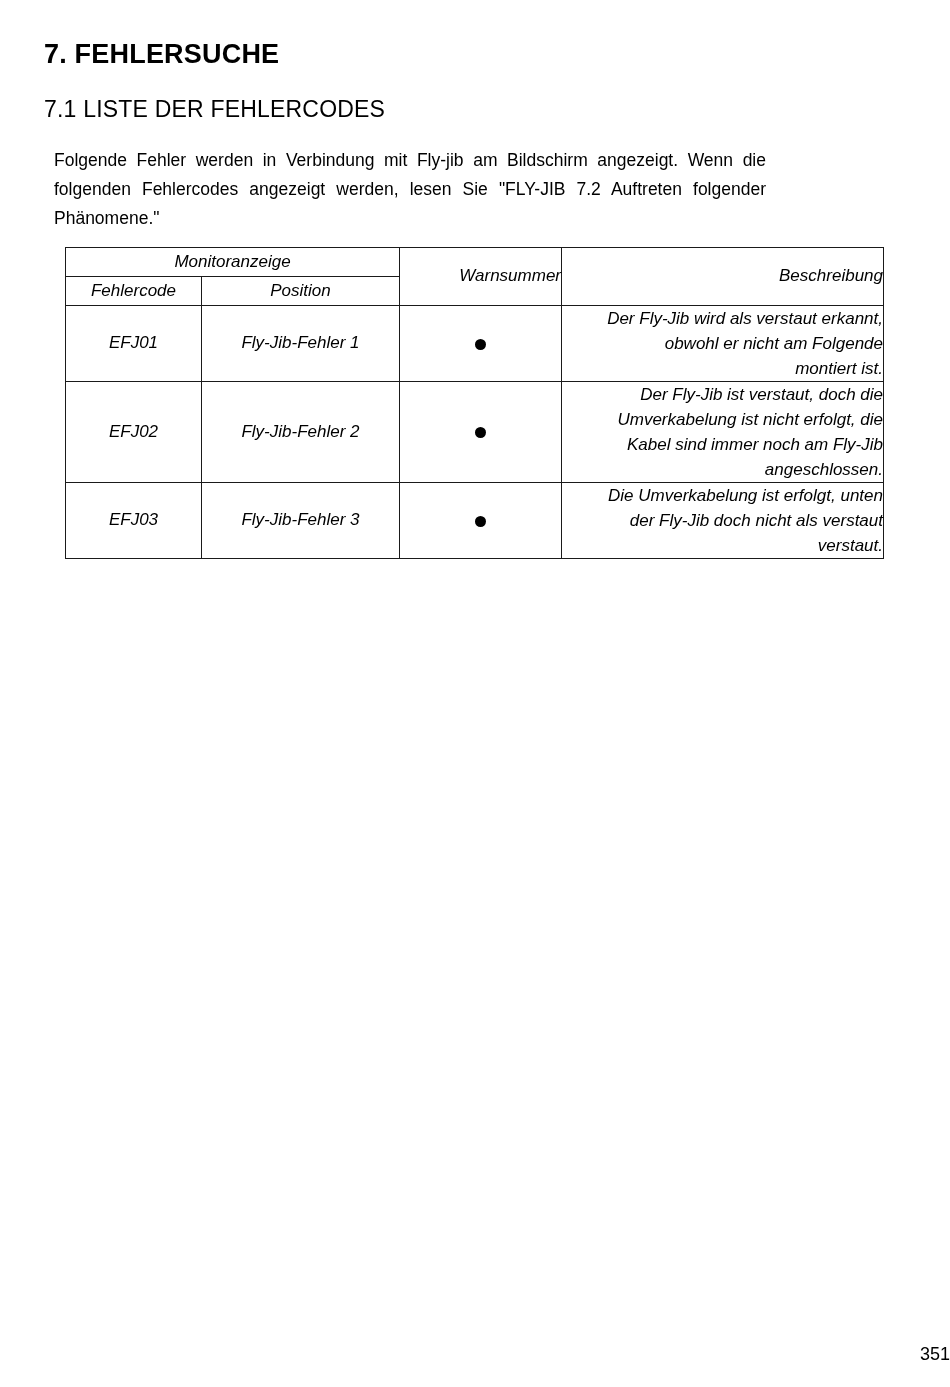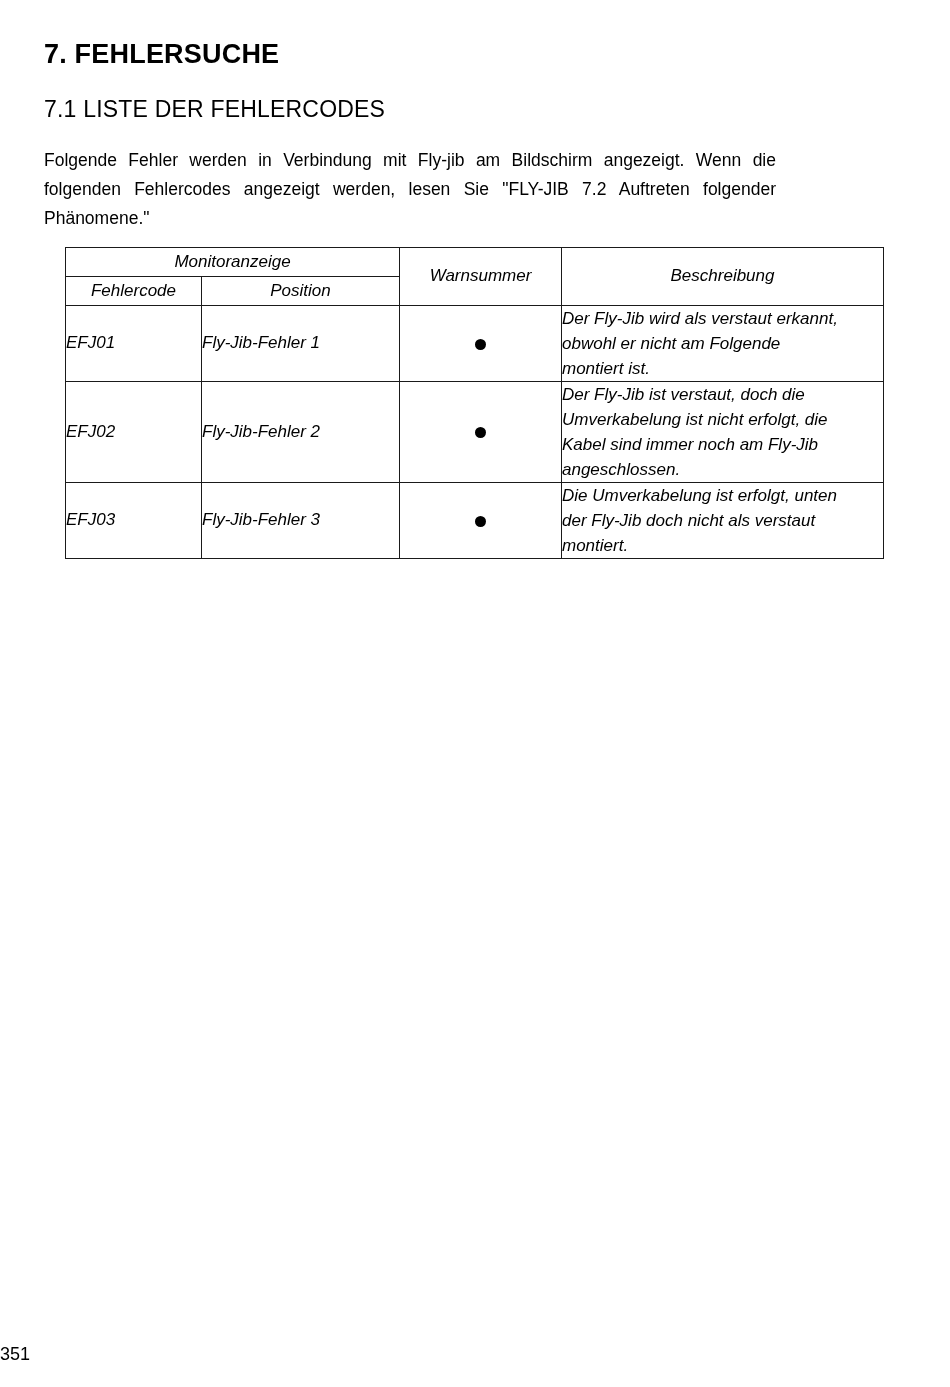--- a/index.html
+++ b/index.html
@@ -39,21 +39,21 @@
     font-weight: normal;
     letter-spacing: 0.2px;
     margin: 26px 0 0 0;
     line-height: 1.2;
   }
 
   
   .para {
     font-size: 17.5px;
     line-height: 29px;
-    margin: 0;
+    margin: 10px;
     text-align: justify;
     text-justify: inter-word;
   }
   .para-1 {
     margin-top: 22px;
   }
   .para-2 {
     margin-top: 0px;
   }
   
@@ -99,27 +99,29 @@
   th.hdr-sub,
   th.hdr-tall {
     text-align: center;
     height: 28px;
     line-height: 28px;
     font-size: 17px;
   }
   th.hdr-tall {
     height: 56px;
     line-height: 56px;
+    text-align: right;
   }
 
   td.cell-center {
+    text-align: center;
     padding: 6px 4px;
   }
   td.cell-desc {
-    text-align: left;
+    text-align: right;
     padding: 4px 6px 4px 9px;
     line-height: 25px;
   }
   td.cell-buzz {
     text-align: center;
   }
 
   .buzzer-dot {
     display: inline-block;
     width: 11px;
@@ -130,21 +132,21 @@
   }
 
   .desc-line { display: block; white-space: nowrap; }
 
   
   .footer {
     position: absolute;
     left: 0;
     top: 1343px;
     width: 950px;
-    text-align: left;
+    text-align: right;
     font-size: 18px;
     line-height: 22px;
   }
 </style>
 </head>
 <body>
 
 <div class="page">
 
   <h1 class="h1">7. FEHLERSUCHE</h1>
@@ -204,21 +206,21 @@
 
         <tr>
           <td class="cell-center">EFJ03</td>
           <td class="cell-center">Fly-Jib-Fehler 3</td>
           <td class="cell-buzz">
             <span class="buzzer-dot"></span>
           </td>
           <td class="cell-desc">
             <span class="desc-line">Die Umverkabelung ist erfolgt, unten</span>
             <span class="desc-line">der Fly-Jib doch nicht als verstaut</span>
-            <span class="desc-line">montiert.</span>
+            <span class="desc-line">verstaut.</span>
           </td>
         </tr>
 
       </tbody>
     </table>
   </div>
 
 </div>
 
 <div class="footer">

